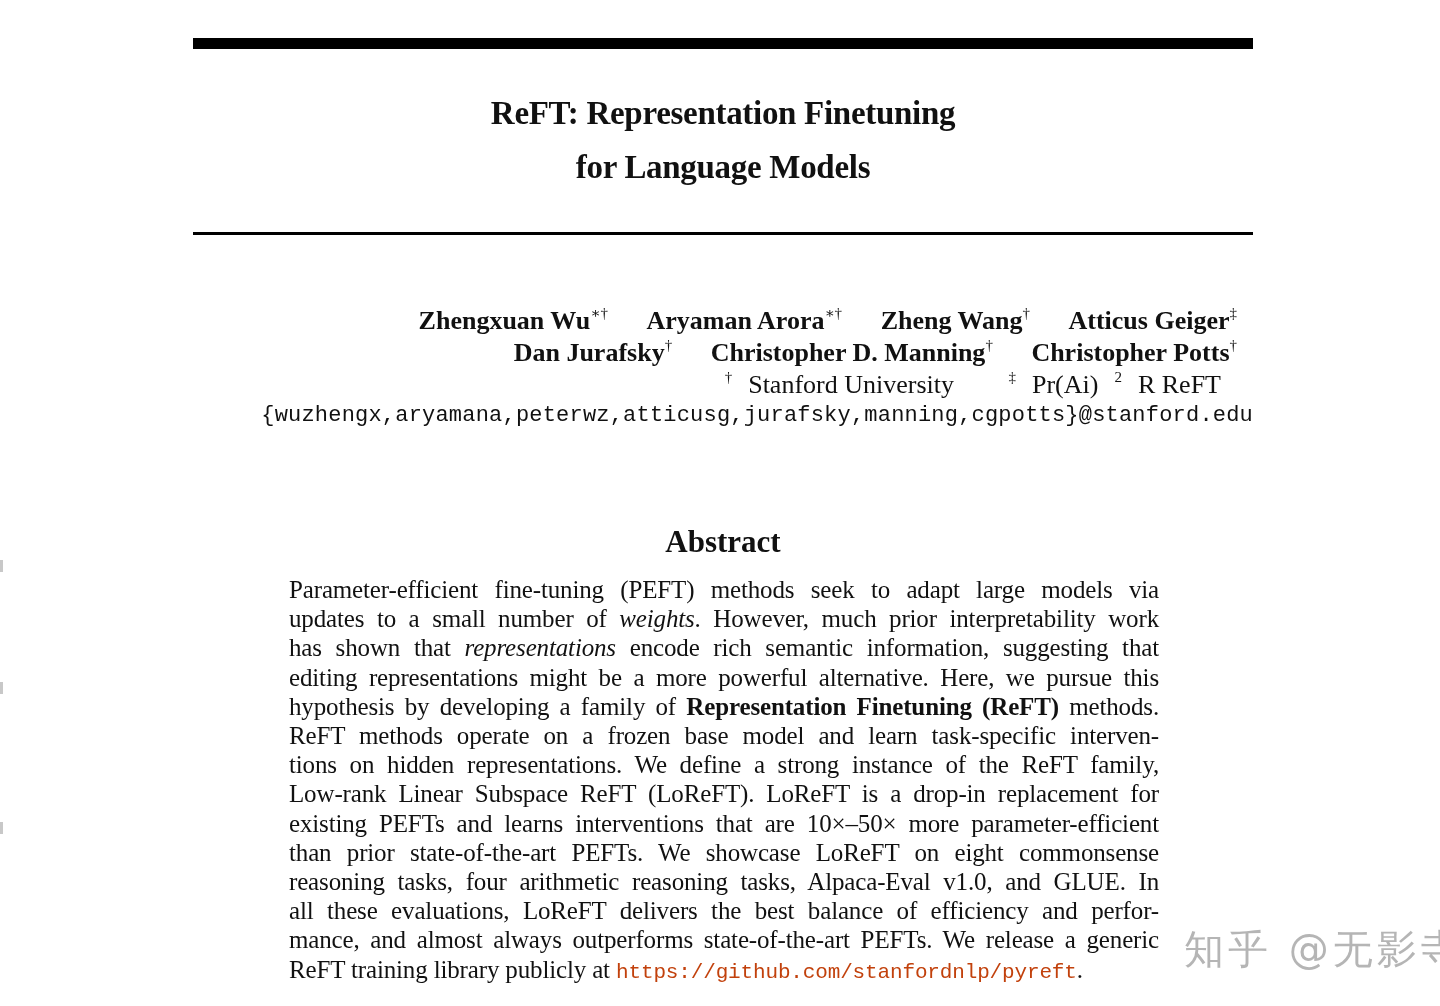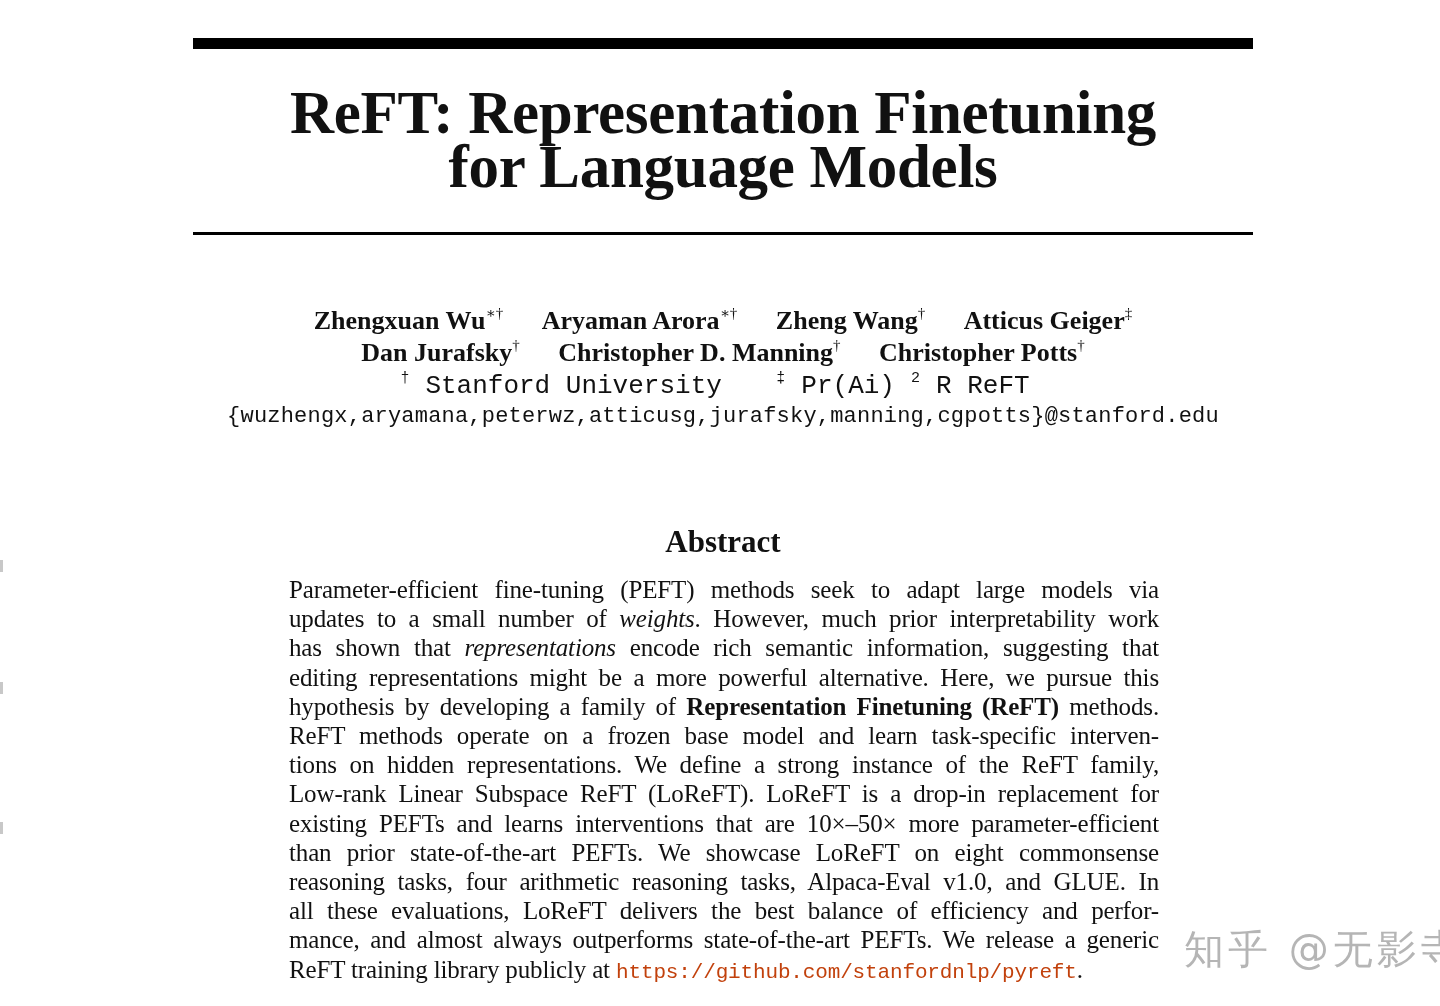--- a/index.html
+++ b/index.html
@@ -4,31 +4,31 @@
   <style>
     html, body { margin: 0; padding: 0; background: #ffffff; }
     body {
       width: 1440px; height: 1006px; position: relative; overflow: hidden;
       font-family: "Liberation Serif", "DejaVu Serif", serif; color: #111;
     }
     .rule-top { position: absolute; left: 193px; top: 38px; width: 1060px; height: 11px; background: #000; }
     .rule-bottom { position: absolute; left: 193px; top: 232px; width: 1060px; height: 3px; background: #000; }
     .title {
       position: absolute; left: 193px; top: 86px; width: 1060px; text-align: center;
-      font-weight: bold; font-size: 61px; line-height: 54px; letter-spacing: -0.3px;
+      font-weight: bold; font-size: 33px; line-height: 54px; letter-spacing: -0.3px;
     }
     .authors {
-      position: absolute; left: 193px; top: 305px; width: 1060px; text-align: center;
+      position: absolute; left: 193px; top: 305px; width: 1060px; text-align: right;
       font-size: 26px; line-height: 32px;
     }
     .authors .row { white-space: nowrap; }
     .author { font-weight: bold; margin: 0 16px; }
     .author sup, .aff sup { font-weight: normal; font-size: 15px; vertical-align: 11px; line-height: 0; }
     .aff { font-size: 26px; }
-    .aff span { margin: 2px 16px; font-family: Liberation Mono, monospace; }
+    .aff span { margin: 2px 16px; }
     .emails {
       font-family: "Liberation Mono", "DejaVu Sans Mono", monospace; font-size: 22px;
       line-height: 30px; letter-spacing: 0.2px;
     }
     .abstract-heading {
       position: absolute; left: 193px; top: 522px; width: 1060px; text-align: center;
       font-weight: bold; font-size: 31px; line-height: 40px;
     }
     .abstract-body {
       position: absolute; left: 289px; top: 575px; width: 870px;

